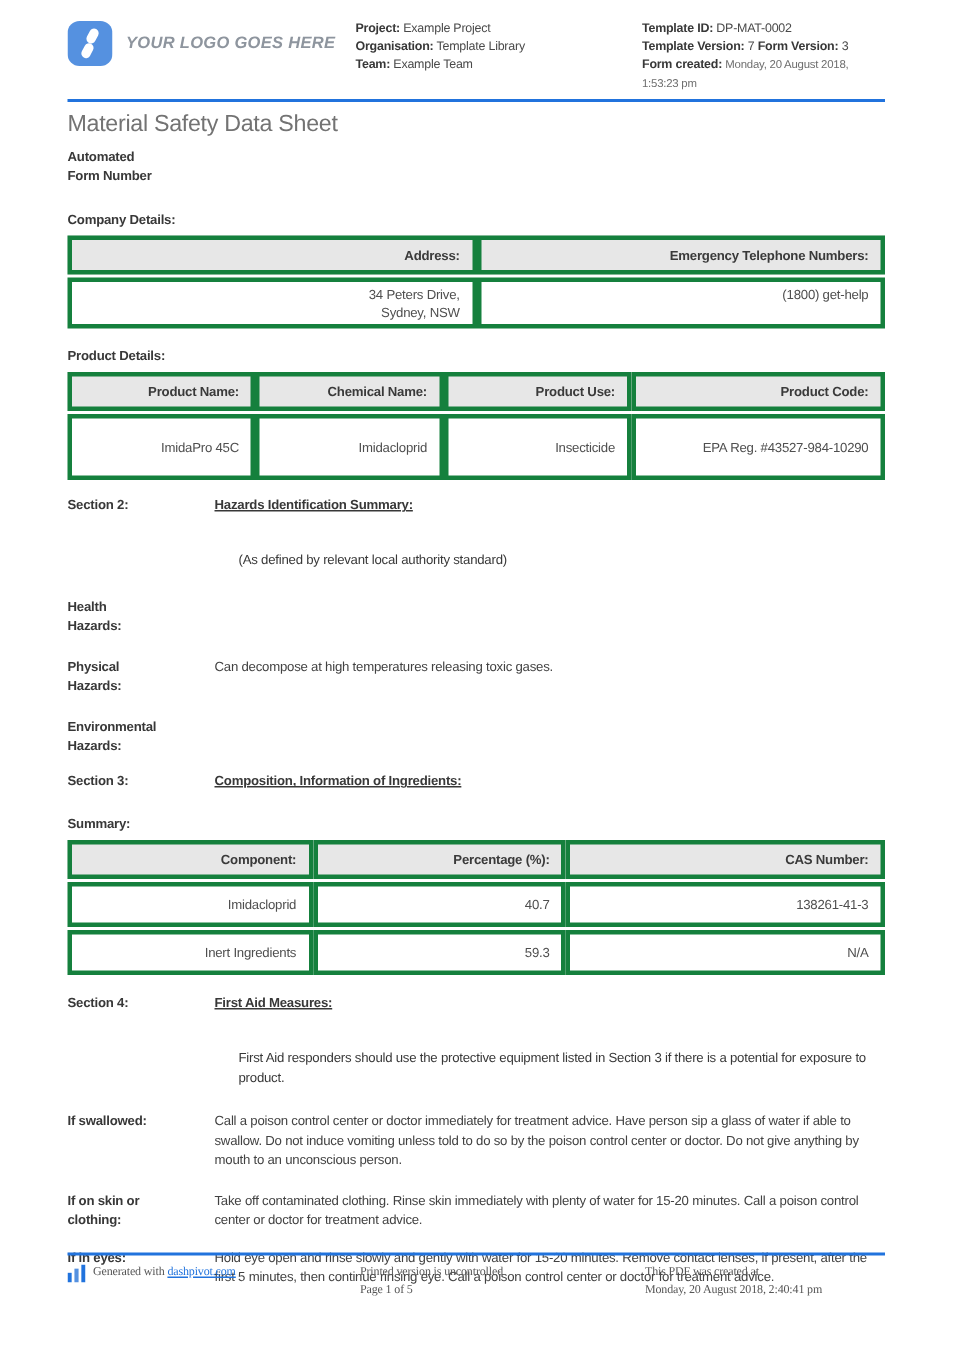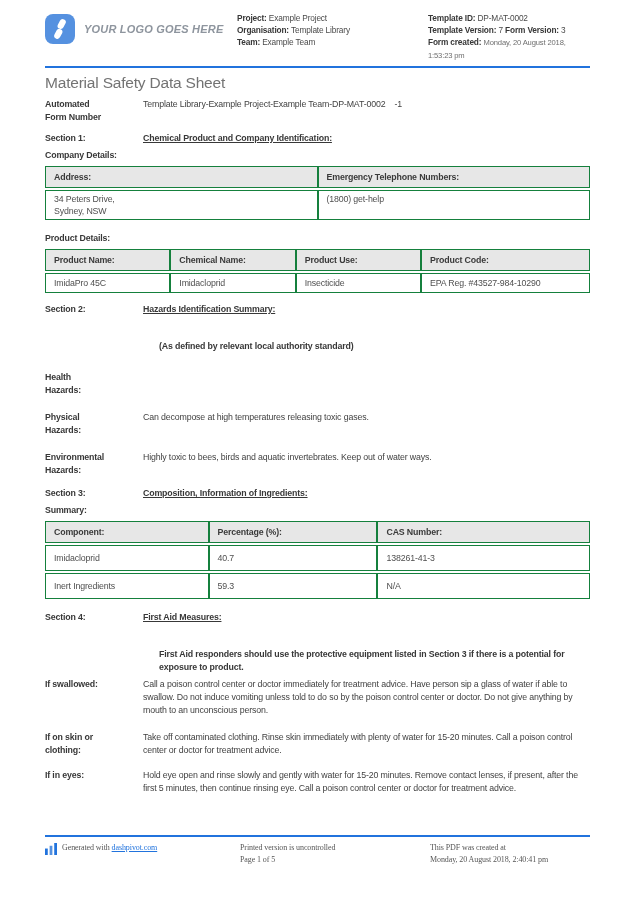--- a/index.html
+++ b/index.html
@@ -36,33 +36,33 @@
   .doc-title { font-size: 15.5px; letter-spacing: -0.2px; color: #737373; margin-top: 5px; line-height: 20px; font-weight: 400; }
   .row { display: flex; }
   .lbl {
     width: 98px; flex-shrink: 0; font-weight: bold; color: #383838;
     white-space: pre-line; line-height: 13px;
   }
   .val { flex: 1; line-height: 13px; }
   .prewrap { white-space: pre-wrap; }
   .sec-heading { font-weight: bold; color: #383838; text-decoration: underline; text-decoration-thickness: 1px; }
   .indent { margin-left: 98px; line-height: 13px; }
-  .bold { font-weight: bold; color: #383838; padding-left: 16px; }
+  .bold { font-weight: normal; color: #383838; padding-left: 16px; }
 
   
   .tbl-title { font-weight: bold; color: #383838; line-height: 13px; }
   table { width: 100%; border-collapse: separate; border-spacing: 0 2px; margin-top: 2px; }
-  th, td { border: 1px solid #15803d; text-align: left; vertical-align: top; font-size: 8.8px; letter-spacing: -0.15px; }
+  th, td { border: 3px solid #15803d; text-align: right; vertical-align: top; font-size: 8.8px; letter-spacing: -0.15px; }
   th { background: #e7e7e7; color: #3a3a3a; font-weight: bold; padding: 4px 8px; line-height: 12px; }
-  td { color: #4f4f4f; padding: 3px 8px; line-height: 12px; white-space: pre-line; }
+  td { color: #4f4f4f; padding: 13px 8px; line-height: 12px; white-space: pre-line; }
   .tbl-company td { padding: 2px 8px; }
   .tbl-summary td { padding: 6px 8px; }
   .w50 { width: 50%; } .w23 { width: 23%; } .w31 { width: 31%; }
   .s30 { width: 30%; } .s31 { width: 31%; } .s39 { width: 39%; }.mt5{margin-top:5px}.mt8{margin-top:8px}.mt10{margin-top:10px}
-  .mt12{margin-top:12px}.mt14{margin-top:14px}.mt16{margin-top:4px}.mt18{margin-top:18px}.mt24{margin-top:24px}
+  .mt12{margin-top:12px}.mt14{margin-top:14px}.mt16{margin-top:16px}.mt18{margin-top:18px}.mt24{margin-top:24px}
   .para2 { margin-top: 10px; }
 
   
   .footer { position: absolute; left: 45px; right: 46px; bottom: 34px; font-family: Liberation Serif, serif; }
   .footer-rule { height: 2px; background: #2173dd; margin-bottom: 5px; }
   .footer-cols { display: flex; font-size: 8px; color: #565656; line-height: 12px; letter-spacing: -0.1px; }
   .f-left { width: 195px; display: flex; align-items: flex-start; gap: 5px; }
   .f-center { width: 190px; }
   .f-right { flex: 1; }
   .f-link { color: #2173dd; text-decoration: underline; cursor: pointer; }
@@ -119,27 +119,22 @@
       </div>
     </div>
 
     <div class="rule"></div>
 
     <div class="doc-title">Material Safety Data Sheet</div>
 
     <div class="row mt5">
       <div class="lbl">Automated
 Form Number</div>
-      <div class="val prewrap">Template Library-Example Project-Example Team-DP-MAT-0002    -1</div>
-    </div>
-
-    <div class="row mt8">
-      <div class="lbl">Section 1:</div>
-      <div class="val sec-heading">Chemical Product and Company Identification:</div>
-    </div>
+    </div>
+
 
     <div class="tbl-title mt16">Company Details:</div>
     <table class="tbl-company">
       <tbody>
           <tr>
         <th class="w50">Address:</th>
         <th class="w50">Emergency Telephone Numbers:</th>
       </tr>
       <tr>
         <td>34 Peters Drive,
@@ -181,21 +176,20 @@
 
     <div class="row mt14">
       <div class="lbl">Physical
 Hazards:</div>
       <div class="val">Can decompose at high temperatures releasing toxic gases.</div>
     </div>
 
     <div class="row mt14">
       <div class="lbl">Environmental
 Hazards:</div>
-      <div class="val">Highly toxic to bees, birds and aquatic invertebrates. Keep out of water ways.</div>
     </div>
 
     <div class="row mt10">
       <div class="lbl">Section 3:</div>
       <div class="val sec-heading">Composition, Information of Ingredients:</div>
     </div>
 
     <div class="tbl-title mt16">Summary:</div>
     <table class="tbl-summary">
       <tbody>

